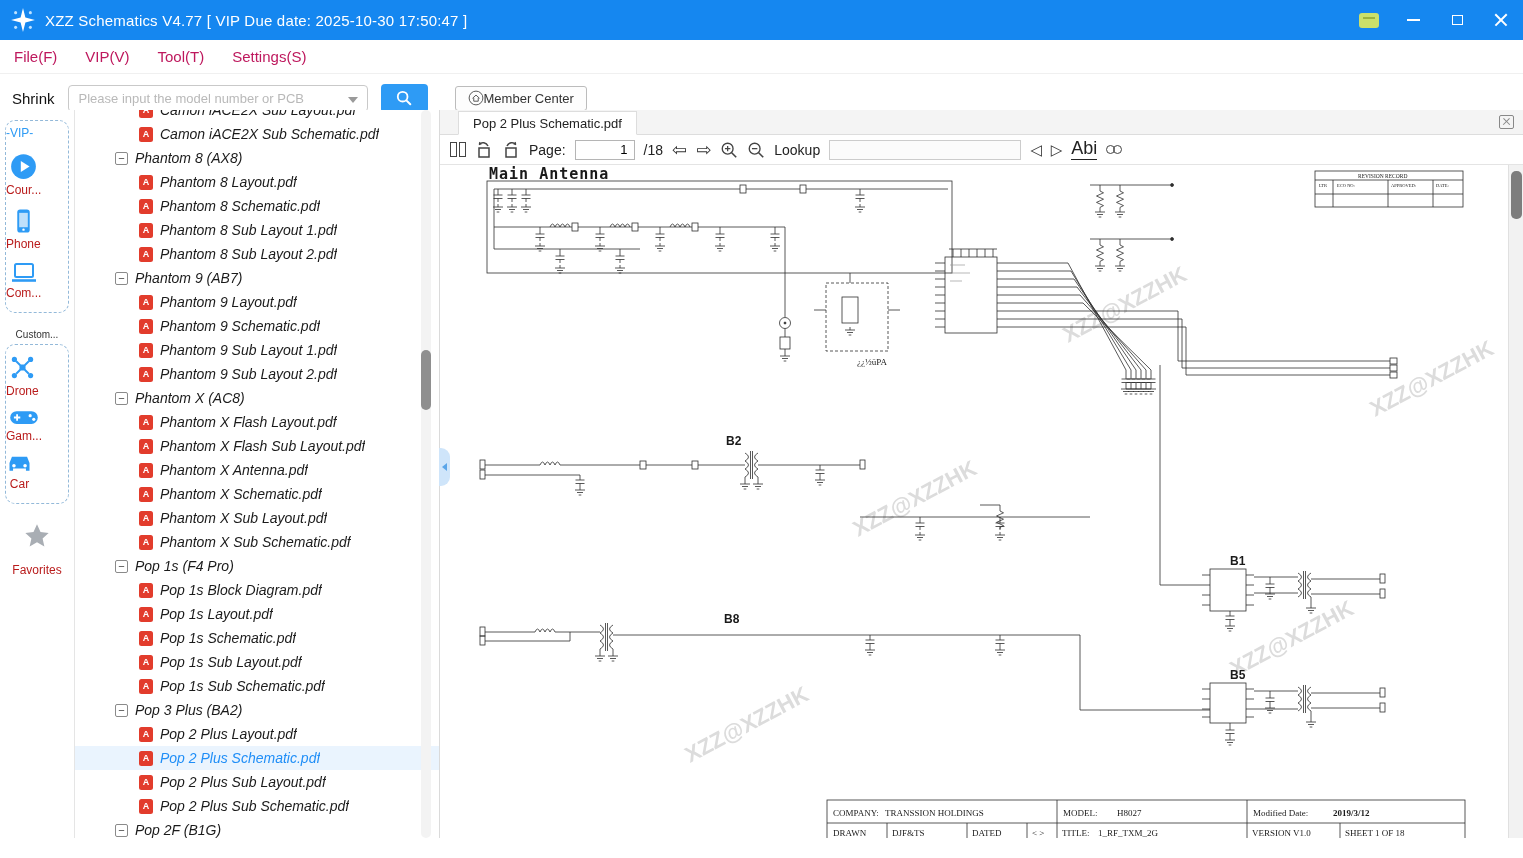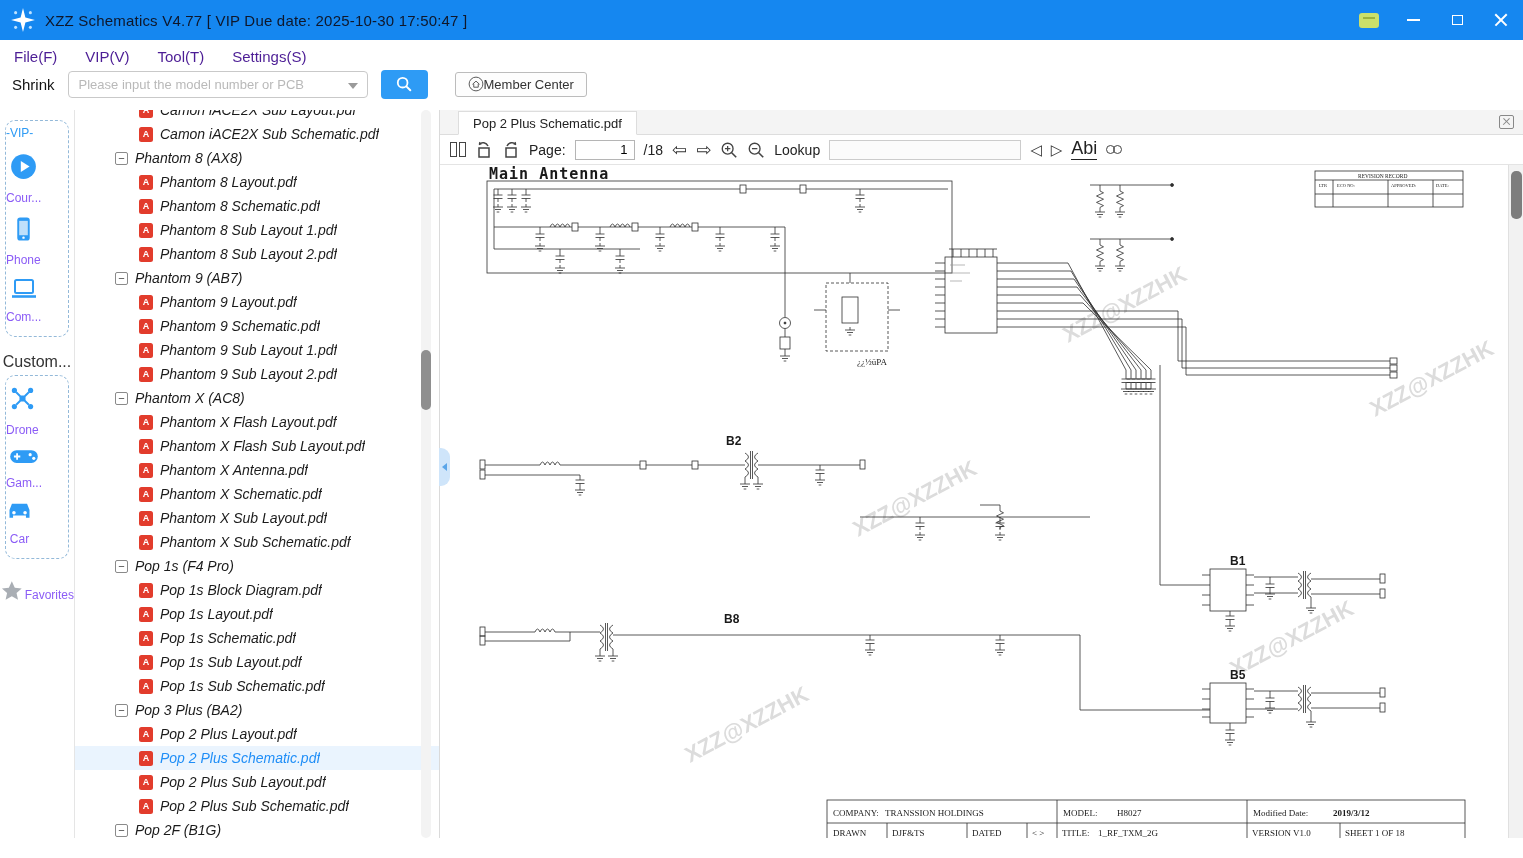--- a/index.html
+++ b/index.html
@@ -1,58 +1,58 @@
 <!DOCTYPE html>
 <html><head>
 <meta charset="utf-8">
 <style>
   * { margin:0; padding:0; box-sizing:border-box; }
   html,body { width:1523px; height:858px; overflow:hidden; }
   body { font-family:"Liberation Sans", sans-serif; background:#fff; }
   .app { position:relative; width:1523px; height:858px; background:#fff; overflow:hidden; }
 
   
-  .titlebar { position:absolute; top:0; left:0; right:0; height:40px; background:#1587f0; display:flex; align-items:center; color:#0f172a; }
+  .titlebar { position:absolute; top:0; left:0; right:0; height:40px; background:#1587f0; display:flex; align-items:center; color:#ffffff; }
   .app-logo { width:26px; height:26px; margin:0 9px 0 10px; }
   .title-text { font-size:15px; letter-spacing:.2px; }
   .tb-right { margin-left:auto; display:flex; align-items:center; height:100%; }
   .tb-btn { width:44px; height:100%; display:flex; align-items:center; justify-content:center; cursor:default; }
   .card-icon { width:20px; height:15px; background:#cbe06a; border-radius:3px; position:relative; }
   .card-icon::after { content:""; position:absolute; left:4px; top:4px; right:4px; height:2px; background:#9cb23d; }
   .min-icon { width:13px; height:2px; background:#fff; }
   .max-icon { width:11px; height:10px; border:1.6px solid #fff; }
   .x-icon { position:relative; width:14px; height:14px; }
   .x-icon::before,.x-icon::after { content:""; position:absolute; left:-1px; top:6px; width:16px; height:1.8px; background:#fff; }
   .x-icon::before { transform:rotate(45deg); } .x-icon::after { transform:rotate(-45deg); }
 
   
   .menubar { position:absolute; top:40px; left:0; right:0; height:34px; background:#fff; display:flex; align-items:center; padding-left:14px; gap:28px; border-bottom:1px solid #f0f0f0; }
-  .menu-item { font-size:15px; color:#4c1d95; cursor:default; }
-
-  
-  .toolbar { position:absolute; top:66px; left:0; right:0; height:36px; display:flex; align-items:center; padding-left:5px; background:#fff; }
+  .menu-item { font-size:15px; color:#be185d; cursor:default; }
+
+  
+  .toolbar { position:absolute; top:80px; left:0; right:0; height:36px; display:flex; align-items:center; padding-left:5px; background:#fff; }
   .shrink-btn { font-size:15px; color:#111; padding:3px 7px; margin-right:6px; cursor:default; }
   .search-wrap { width:300px; height:27px; border:1px solid #c9c9c9; border-radius:4px; display:flex; align-items:center; padding:0 24px 0 10px; position:relative; background:#fff; }
   .search-wrap input { border:none; outline:none; width:100%; font-size:13px; color:#333; font-family:"Liberation Sans",sans-serif; }
   .search-wrap input::placeholder { color:#b9b9b9; }
   .dd-chevron { position:absolute; right:9px; top:11px; width:0; height:0; border-left:5px solid transparent; border-right:5px solid transparent; border-top:6px solid #9a9a9a; }
   .search-btn { width:47px; height:29px; background:#2e9bf5; border-radius:4px; margin-left:13px; display:flex; align-items:center; justify-content:center; cursor:pointer; }
   .member-btn { margin-left:27px; height:25px; border:1px solid #bcbcbc; border-radius:3px; background:#fdfdfd; display:flex; align-items:center; gap:0; padding:0 12px; font-size:13px; color:#333; cursor:pointer; }
 
   
   .main { position:absolute; top:110px; left:0; right:0; bottom:20px; display:flex; }
 
   
   .vip-rail { width:75px; border-right:1px solid #e5e5e5; padding-top:6px; background:#fff; flex:none; }
   .vip-box { margin:4px 5px 0 5px; border:1px dashed #93b9d9; border-radius:10px; padding:5px 0 12px; display:flex; flex-direction:column; align-items:flex-start; }
   .vip-title { color:#2e9bf5; font-size:12px; margin-bottom:2px; }
   .side-item { display:flex; flex-direction:column; align-items:center; gap:3px; margin-top:11px; cursor:pointer; }
-  .side-label { font-size:12px; color:#8b5cf6;margin-top:8px; }
-  .custom-title { font-size:16px; color:#333; text-align:center; margin:16px 0 0; }
-  .fav-item { margin-top:18px; display:flex; flex-direction:row; align-items:center; gap:1px; cursor:pointer;justify-content:flex-end; }
+  .side-label { font-size:12px; color:#b91c1c; }
+  .custom-title { font-size:10px; color:#333; text-align:center; margin:16px 0 0; }
+  .fav-item { margin-top:18px; display:flex; flex-direction:column; align-items:center; gap:13px; cursor:pointer;justify-content:flex-end; }
 
   
   .tree-panel { width:365px; flex:none; position:relative; border-right:1px solid #dadada; overflow:hidden; background:#fff; }
   .tree-list { margin-top:-12px; }
   .tree-row { height:24px; display:flex; align-items:center; gap:7px; font-size:14px; color:#1b1b1b; white-space:nowrap; cursor:pointer; }
   .tree-row.selected { color:#1f8ef7; background:#eaf4fe; }
   .collapse-box { margin-left:40px; width:13px; height:13px; border:1px solid #8a8a8a; border-radius:2px; font-size:11px; line-height:10px; color:#444; display:flex; align-items:center; justify-content:center; background:#fff; flex:none; }
   .pdf-badge { margin-left:64px; width:14px; height:15px; background:#e23c2c; border-radius:2.5px; color:#fff; font-size:9px; font-weight:bold; display:flex; align-items:center; justify-content:center; flex:none; }
   .tree-label { overflow:hidden;font-style:italic; }
   .tree-scroll { position:absolute; right:8px; top:0; bottom:0; width:10px; background:#f3f3f3; border-radius:5px; }

